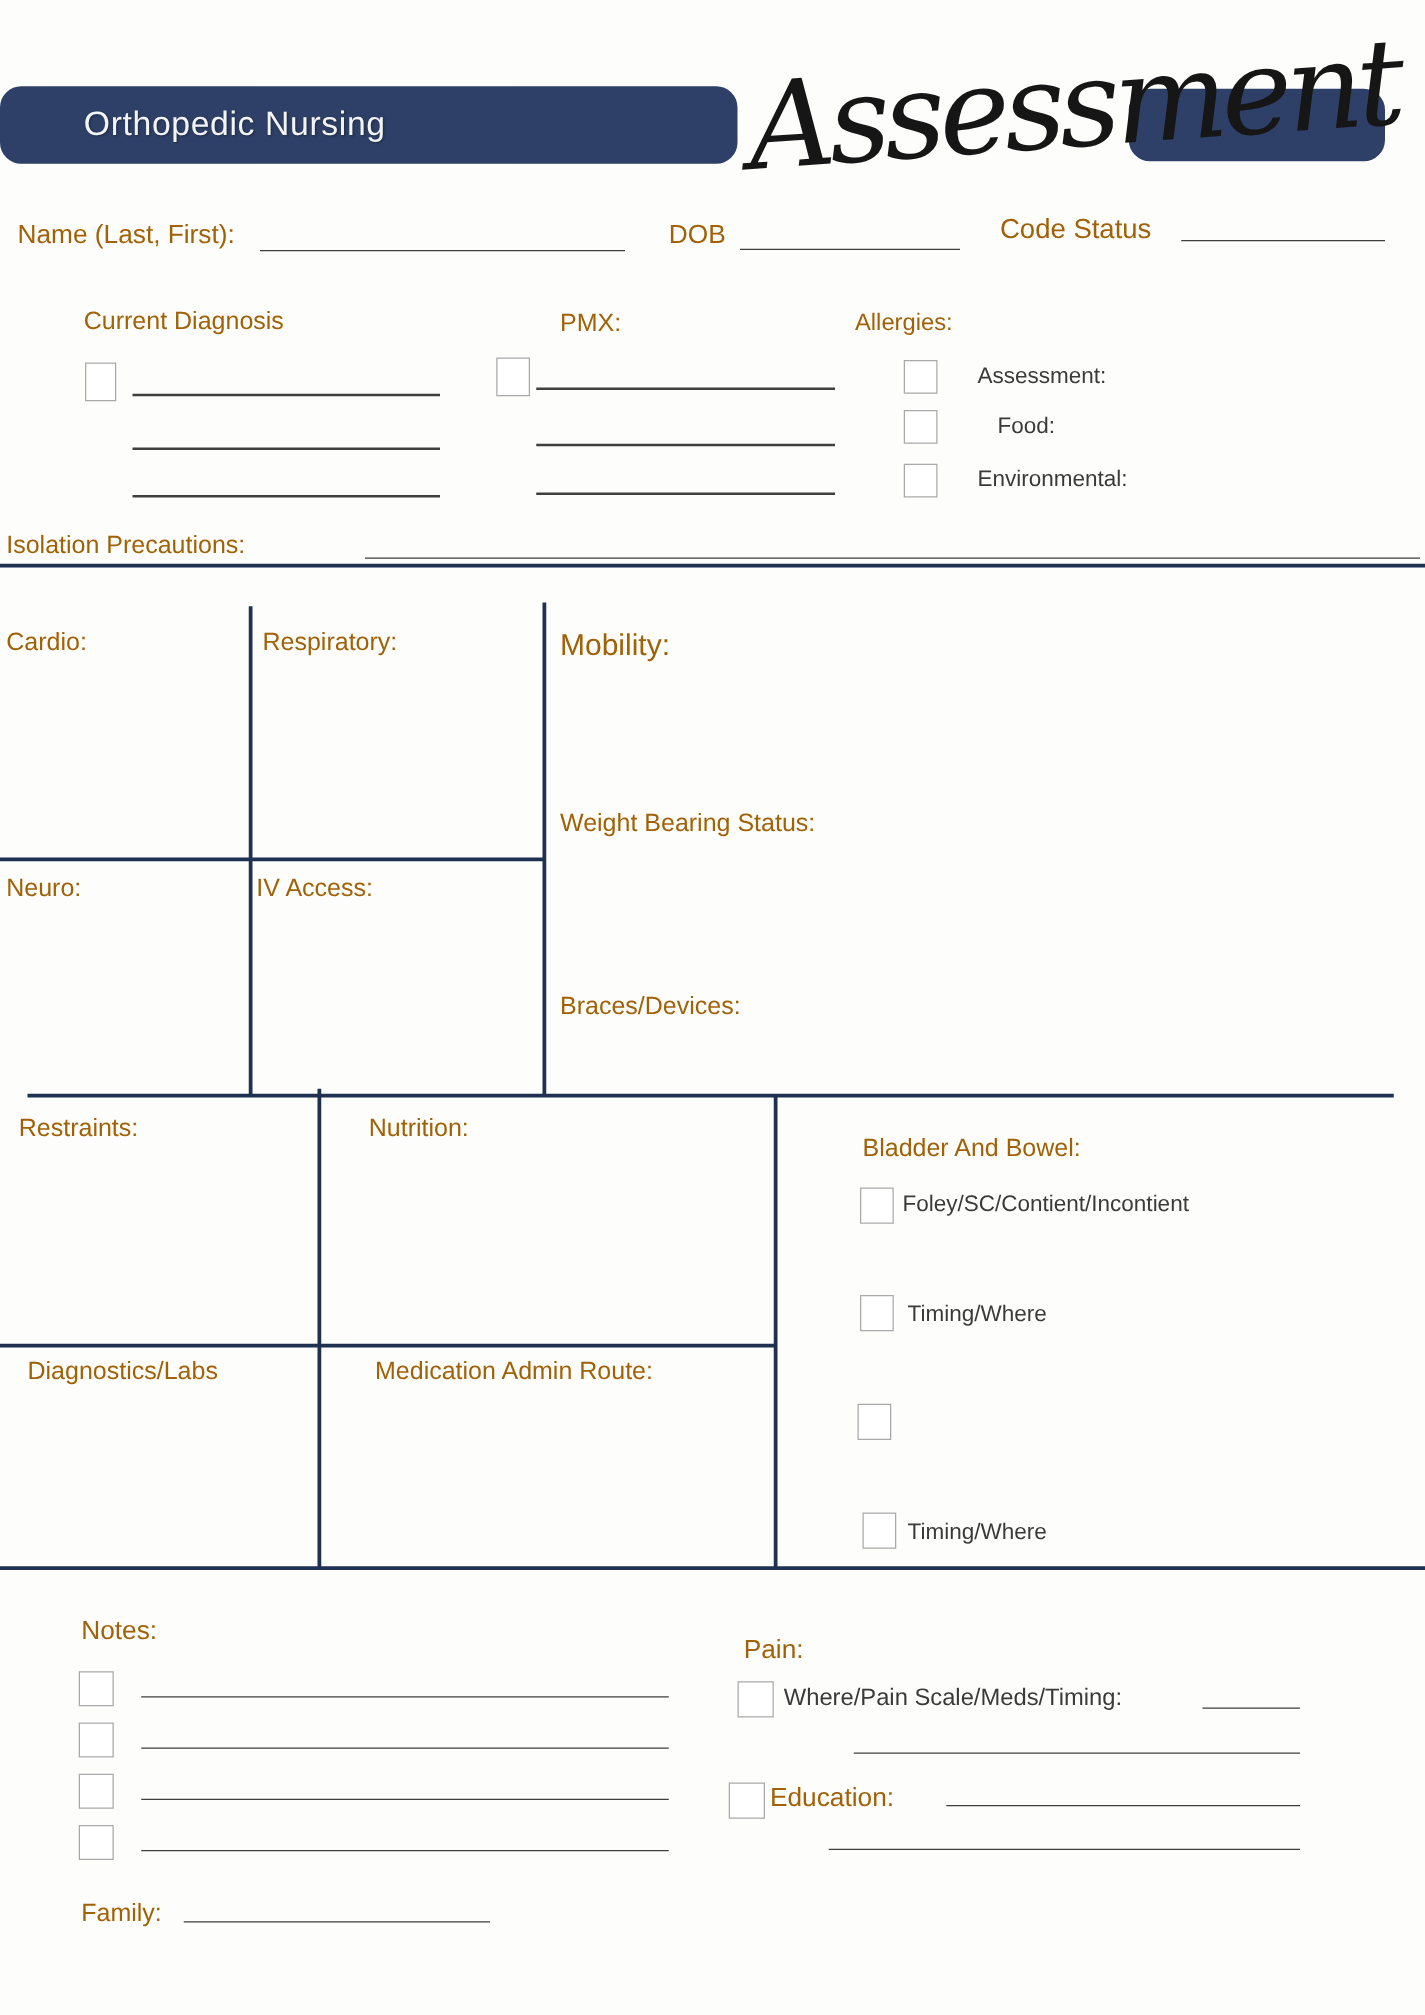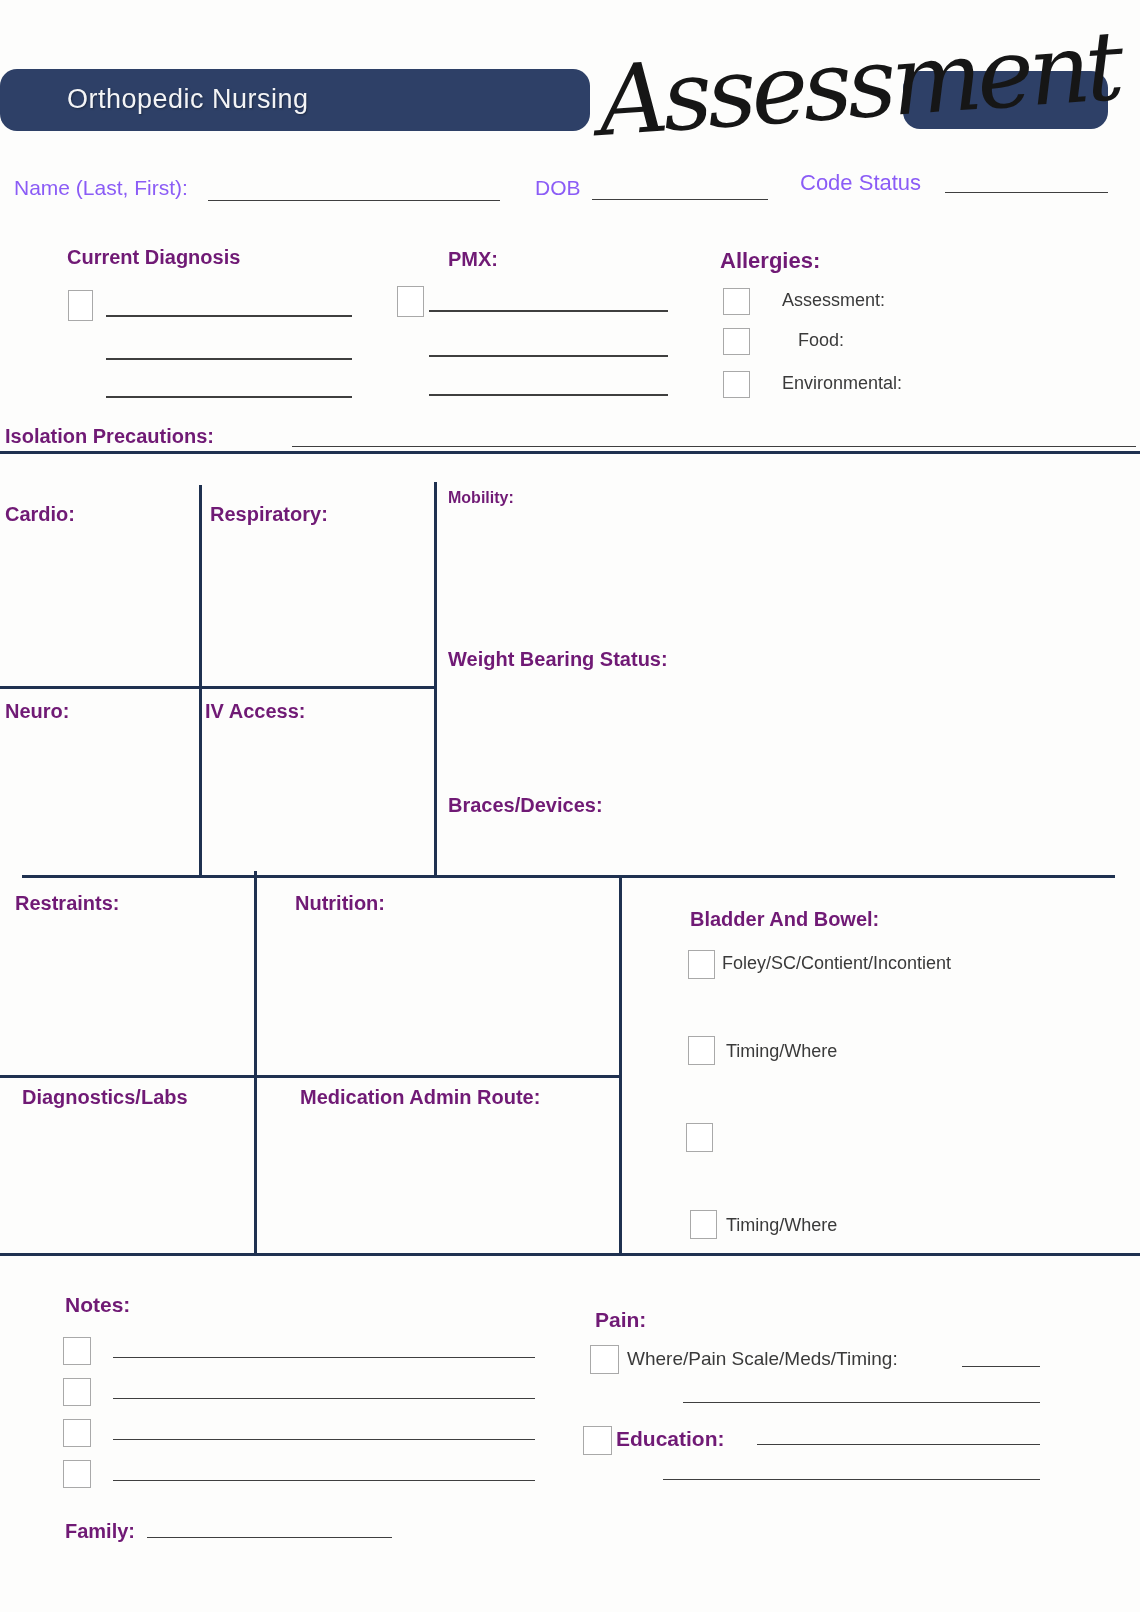--- a/index.html
+++ b/index.html
@@ -5,22 +5,22 @@
   html,body{margin:0;padding:0;background:#ffffff;}
   #page{position:relative;width:1140px;height:1612px;background:#fdfdfc;overflow:hidden;
         font-family:"Liberation Sans","DejaVu Sans",sans-serif;color:#2a2a2a;}
   .abs{position:absolute;}
   
   .navbar{background:#2e4067;border-radius:17px;}
   .bar-title{color:#f3f4f6;font-size:27px;letter-spacing:.5px;text-shadow:1px 1px 2px rgba(0,0,0,.35);}
   .script{font-family:"DejaVu Serif","Liberation Serif",serif;font-style:italic;font-weight:400;
           font-size:96px;color:#161616;transform:rotate(-4deg);letter-spacing:-5px;white-space:nowrap;}
   
-  .h{color:#701a75;font-weight:bold;}
-  .plain{color:#8b5cf6;}
+  .h{color:#a16207;font-weight:normal;}
+  .plain{color:#a16207;}
   .item{color:#3a3a3a;}
   
   .fline{height:0;border-bottom:2px solid #3f3f3f;}
   .thin{border-bottom-width:1.5px;}
   .rule{background:#1f3150;}
   
   .cb{background:#ffffff;border:1.6px solid #a9a9a9;}
   .wounds{background:#e9e6e3;}
 </style>
 </head>
@@ -46,39 +46,39 @@
   <div class="abs fline" style="left:106px;top:315px;width:246px;"></div>
   <div class="abs fline" style="left:106px;top:358px;width:246px;"></div>
   <div class="abs fline" style="left:106px;top:396px;width:246px;"></div>
 
   <div class="abs h" style="left:448px;top:248px;font-size:20px;">PMX:</div>
   <div class="abs cb" style="left:397px;top:286px;width:25px;height:29px;"></div>
   <div class="abs fline" style="left:429px;top:310px;width:239px;"></div>
   <div class="abs fline" style="left:429px;top:355px;width:239px;"></div>
   <div class="abs fline" style="left:429px;top:394px;width:239px;"></div>
 
-  <div class="abs h" style="left:720px;top:248px;font-size:22px;">Allergies:</div>
+  <div class="abs h" style="left:684px;top:248px;font-size:19px;">Allergies:</div>
   <div class="abs cb" style="left:723px;top:288px;width:25px;height:25px;"></div>
   <div class="abs item" style="left:782px;top:290px;font-size:18px;">Assessment:</div>
   <div class="abs cb" style="left:723px;top:328px;width:25px;height:25px;"></div>
   <div class="abs item" style="left:782px;top:330px;font-size:18px;margin-left:16px;">Food:</div>
   <div class="abs cb" style="left:723px;top:371px;width:25px;height:25px;"></div>
   <div class="abs item" style="left:782px;top:373px;font-size:18px;">Environmental:</div>
 
   <div class="abs h" style="left:5px;top:425px;font-size:20px;">Isolation Precautions:</div>
   <div class="abs fline thin" style="left:292px;top:446px;width:844px;"></div>
   <div class="abs rule" style="left:0;top:451px;width:1140px;height:3px;"></div>
 
   <div class="abs rule" style="left:199px;top:485px;width:2.5px;height:391px;"></div>
   <div class="abs rule" style="left:434px;top:482px;width:2.5px;height:394px;"></div>
   <div class="abs rule" style="left:0;top:686px;width:436px;height:2.5px;"></div>
 
   <div class="abs h" style="left:5px;top:503px;font-size:20px;">Cardio:</div>
   <div class="abs h" style="left:210px;top:503px;font-size:20px;">Respiratory:</div>
-  <div class="abs h" style="left:448px;top:489px;font-size:16px;">Mobility:</div>
+  <div class="abs h" style="left:448px;top:503px;font-size:24px;">Mobility:</div>
   <div class="abs h" style="left:448px;top:648px;font-size:20px;">Weight Bearing Status:</div>
   <div class="abs h" style="left:5px;top:700px;font-size:20px;">Neuro:</div>
   <div class="abs h" style="left:205px;top:700px;font-size:20px;">IV Access:</div>
   <div class="abs h" style="left:448px;top:794px;font-size:20px;">Braces/Devices:</div>
 
 
   <div class="abs rule" style="left:22px;top:875px;width:1093px;height:2.5px;"></div>
 
   <div class="abs rule" style="left:254px;top:871px;width:2.5px;height:384px;"></div>
   <div class="abs rule" style="left:619px;top:876px;width:2.5px;height:379px;"></div>

